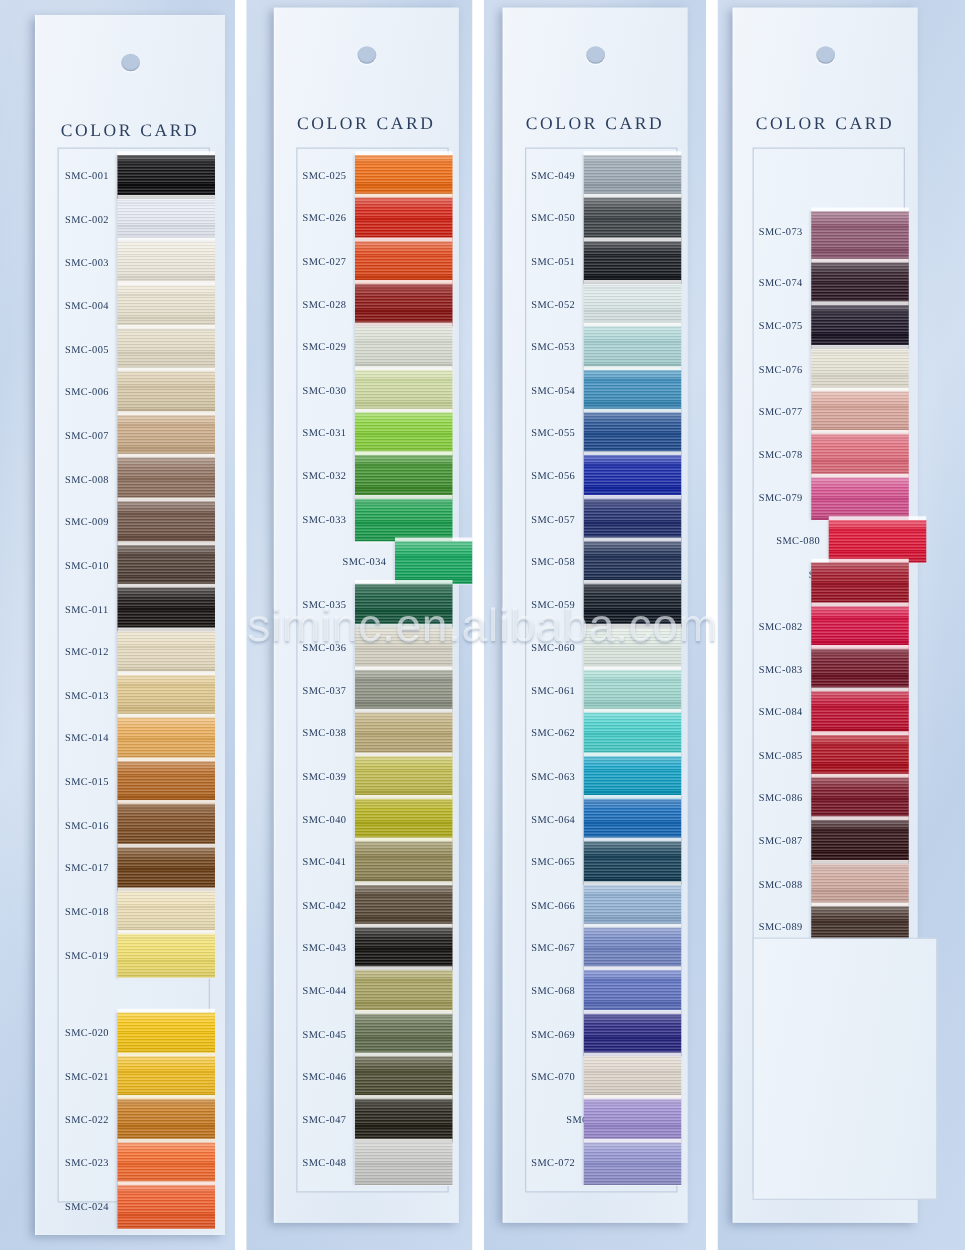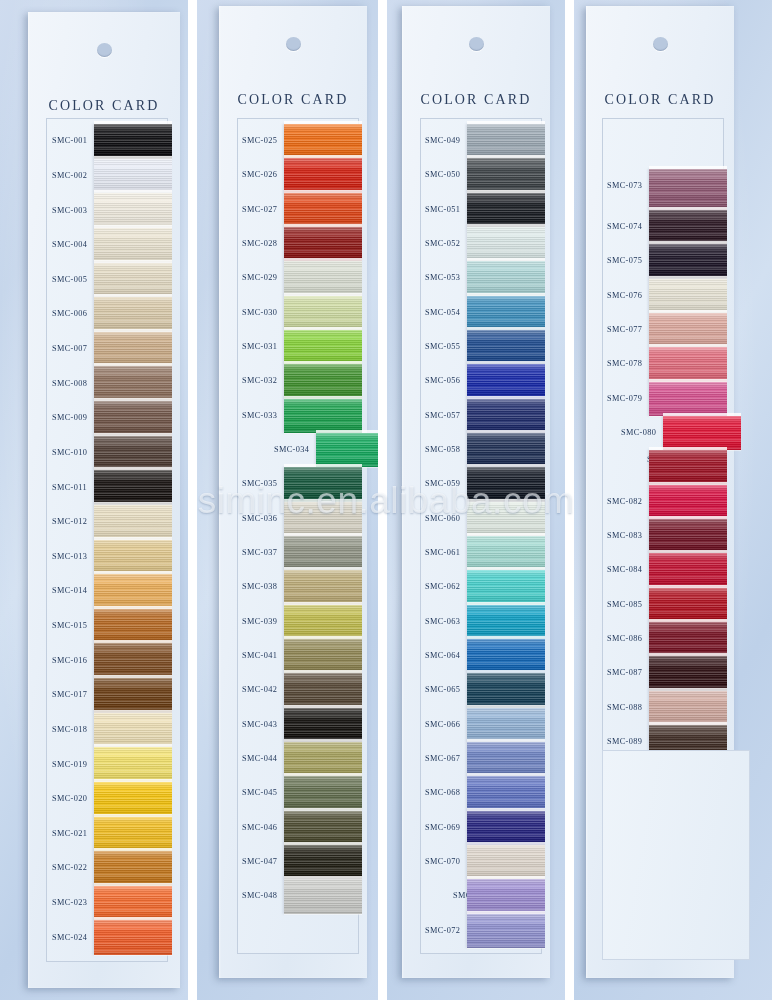--- a/index.html
+++ b/index.html
@@ -210,21 +210,21 @@
             </div>
           </div>
           <div class="row" style="height: 34.625px;">
             <div class="code" style="top: 12.3125px;">SMC-019</div>
             <div class="chip" style="width: 78px; background: rgb(242, 224, 106);">
               <div class="threads"></div>
               <div class="gloss"></div>
               <div class="topedge"></div>
             </div>
           </div>
-          <div class="row" style="height: 34.625px;">
+          <div class="row" style="height: 34.625px; margin-top: 28px;">
             <div class="code" style="top: 12.3125px;">SMC-020</div>
             <div class="chip" style="width: 78px; background: rgb(245, 195, 11);">
               <div class="threads"></div>
               <div class="gloss"></div>
               <div class="topedge"></div>
             </div>
           </div>
           <div class="row" style="height: 34.625px;">
             <div class="code" style="top: 12.3125px;">SMC-021</div>
             <div class="chip" style="width: 78px; background: rgb(240, 187, 28);">
@@ -375,20 +375,28 @@
             <div class="code" style="top: 12.1667px;">SMC-038</div>
             <div class="chip" style="width: 78px; background: rgb(187, 170, 118);">
               <div class="threads"></div>
               <div class="gloss"></div>
               <div class="topedge"></div>
             </div>
           </div>
           <div class="row" style="height: 34.3333px;">
             <div class="code" style="top: 12.1667px;">SMC-039</div>
             <div class="chip" style="width: 78px; background: rgb(192, 187, 76);">
+              <div class="threads"></div>
+              <div class="gloss"></div>
+              <div class="topedge"></div>
+            </div>
+          </div>
+          <div class="row" style="height: 34.3333px;">
+            <div class="code" style="top: 12.1667px;">SMC-040</div>
+            <div class="chip" style="width: 78px; background: rgb(180, 176, 25);">
               <div class="threads"></div>
               <div class="gloss"></div>
               <div class="topedge"></div>
             </div>
           </div>
           <div class="row" style="height: 34.3333px;">
             <div class="code" style="top: 12.1667px;">SMC-041</div>
             <div class="chip" style="width: 78px; background: rgb(142, 132, 81);">
               <div class="threads"></div>
               <div class="gloss"></div>

